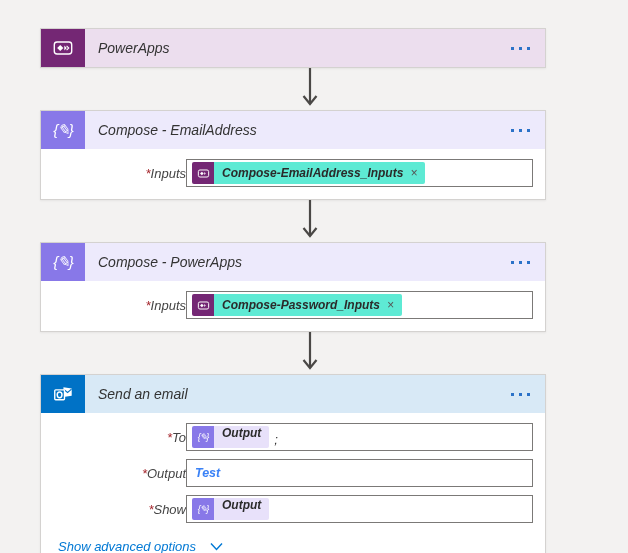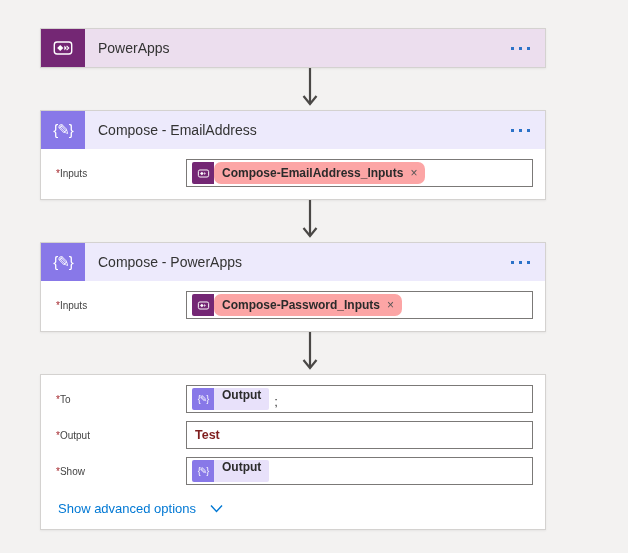--- a/index.html
+++ b/index.html
@@ -9,52 +9,53 @@
     font-family: "Liberation Sans", sans-serif;
     color: #333;
     overflow: hidden;
   }
   .canvas { padding: 28px 0 0 40px; }
   .card {
     width: 506px;
     background: #fff;
     border: 1px solid #d4d2d0;
     box-shadow: 0 1px 2px rgba(0,0,0,.06);
+    font-style: italic;
   }
   .card-header { display: flex; align-items: center; height: 38px; }
   .brand {
     width: 44px; height: 38px; flex: 0 0 44px;
     display: flex; align-items: center; justify-content: center;
     color: #fff;
   }
   .brand-powerapps { background: #742774; }
   .brand-compose  { background: #8878e8; }
   .brand-outlook  { background: #0072c6; }
   .hdr-powerapps  { background: #ecdeee; }
   .hdr-compose    { background: #edeafc; }
   .hdr-outlook    { background: #d8e9f6; }
   .card-title { flex: 1; padding-left: 13px; font-size: 14px; color: #333; }
   .menu { display: flex; gap: 5px; padding-right: 15px; cursor: pointer; }
   .menu i { width: 3px; height: 3px; background: #2b72c8; display: block; }
   .card-body { padding: 10px 12px 12px 15px; }
   .field-row { display: flex; align-items: center; margin-bottom: 8px; }
   .field-row:last-child { margin-bottom: 0; }
-  .field-label { width: 130px; flex: 0 0 130px; font-size: 10px; color: #444; }
+  .field-label { width: 130px; flex: 0 0 130px; font-size: 13px; color: #444; text-align: right; }
   .req { color: #a4262c; }
   .field-input {
     flex: 1; min-height: 28px;
     border: 1px solid #7b7977; background: #fff;
     display: flex; align-items: center;
     padding: 2px 5px; font-size: 12.5px; gap: 5px;
   }
-  .plain-value { font-weight: bold; font-size: 12.5px; color: #7f1d1d; padding-left: 3px; }
+  .plain-value { font-weight: bold; font-size: 12.5px; color: #3b82f6; padding-left: 3px; }
   .token { display: inline-flex; align-items: stretch; height: 22px; border-radius: 2px; overflow: hidden; }
   .token-icon { width: 22px; display: flex; align-items: center; justify-content: center; color: #fff; }
   .token-body { display: flex; align-items: center; gap: 7px; padding: 0 8px; font-size: 12px; font-weight: bold; color: #2b2b2b; }
-  .pill-powerapps { background: #fca5a5; border-radius: 7px; }
+  .pill-powerapps { background: #5eead4; }
   .pill-compose   { background: #e8e1fa; flex-direction: column; }
   .token-x { font-weight: normal; font-size: 12px; color: #555; cursor: pointer; }
   .suffix { font-size: 13px; color: #333; padding-top: 4px; }
   .compose-glyph { font-size: 15px; letter-spacing: -1px; }
   .compose-glyph-sm { font-size: 9px; letter-spacing: -1px; }
   .arrow-gap { width: 540px; height: 42px; display: flex; align-items: center; justify-content: center; }
   .adv-link {
     display: inline-flex; align-items: center; gap: 14px;
     color: #0078d4; font-size: 13px; cursor: pointer;
     padding: 8px 0 0 2px;
@@ -167,20 +168,36 @@
   </div>
 
   <div class="arrow-gap">
     <svg width="20" height="42" viewBox="0 0 20 42">
       <line x1="10" y1="0" x2="10" y2="36" stroke="#4a4846" stroke-width="2.2"></line>
       <polyline points="3.5,28 10,36 16.5,28" fill="none" stroke="#4a4846" stroke-width="2.2"></polyline>
     </svg>
   </div>
 
   <div class="card">
+    <div class="card-header hdr-outlook">
+      <div class="brand brand-outlook">
+        <svg width="22" height="22" viewBox="0 0 24 24">
+          <path d="M12.5 4.6 L21.5 6 V14 L12.5 15.4 Z" fill="#fff"></path>
+          <polyline points="13.5,7.6 17,10.4 21.3,6.6" fill="none" stroke="#0072c6" stroke-width="1.2"></polyline>
+          <rect x="3" y="7.5" width="10.6" height="10.8" rx="1" fill="#0072c6" stroke="#fff" stroke-width="1.5"></rect>
+          <ellipse cx="8.3" cy="12.9" rx="2.6" ry="3.2" fill="none" stroke="#fff" stroke-width="1.6"></ellipse>
+        </svg>
+      </div>
+      <div class="card-title">Send an email</div>
+      <div class="menu">
+          <i></i>
+          <i></i>
+          <i></i>
+        </div>
+    </div>
     <div class="card-body">
 
       <div class="field-row">
         <div class="field-label"><span class="req">*</span><span>To</span></div>
         <div class="field-input">
           <span class="token">
             <span class="token-icon brand-compose">
                 <span class="compose-glyph-sm">{✎}</span>
               </span>
             <span class="token-body pill-compose">

